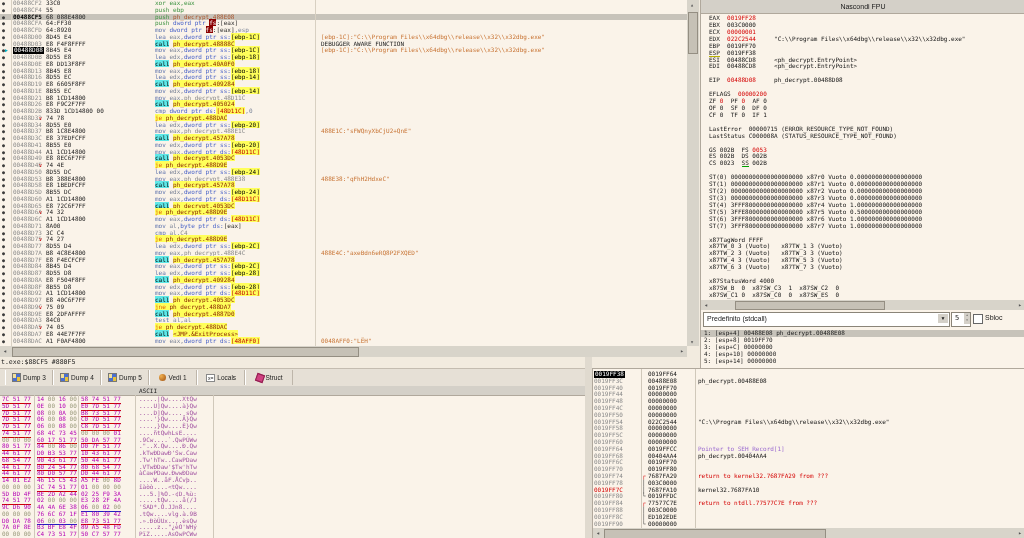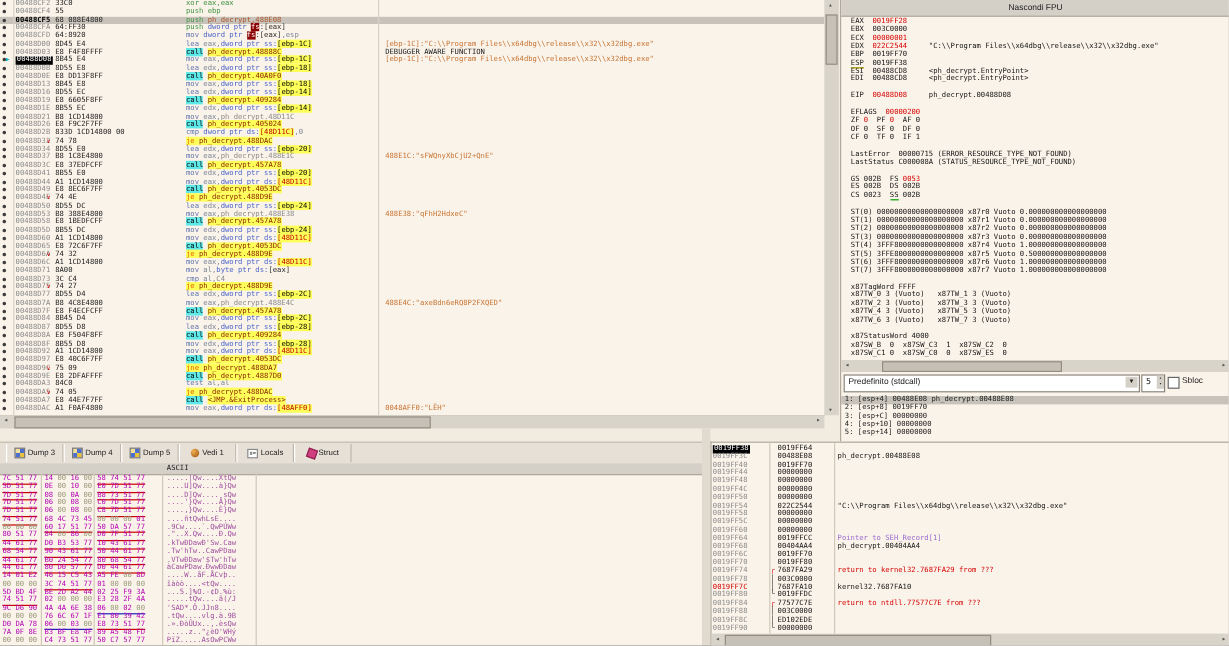--- a/index.html
+++ b/index.html
@@ -241,20 +241,23 @@
     </div>
     <div id="args-rows">
         <div class="arow sel">1: [esp+4] 00488E08 ph_decrypt.00488E08</div>
         <div class="arow">2: [esp+8] 0019FF70</div>
         <div class="arow">3: [esp+C] 00000000</div>
         <div class="arow">4: [esp+10] 00000000</div>
         <div class="arow">5: [esp+14] 00000000</div>
       </div>
   </div>
 
+  <div id="status-bar">
+    <div id="status-text">t.exe:$88CF5 #880F5</div>
+  </div>
 
   <div id="tabbar">
       <div class="tab" style="left: 5px; width: 46px;">
         <span class="icon-dump"></span>
         <span>Dump 3</span>
       </div>
       <div class="tab" style="left: 53px; width: 46px;">
         <span class="icon-dump"></span>
         <span>Dump 4</span>
       </div>

